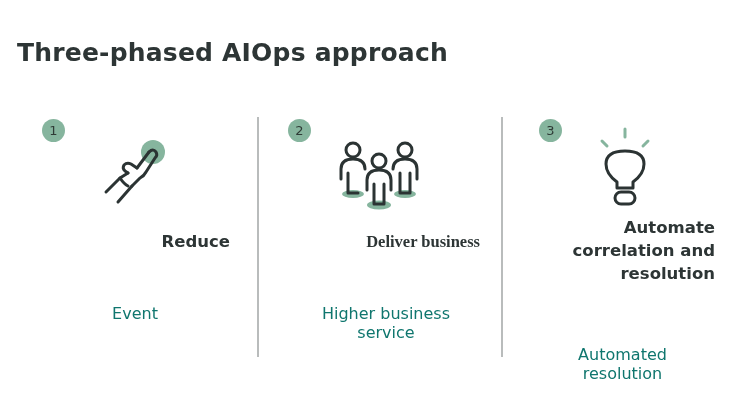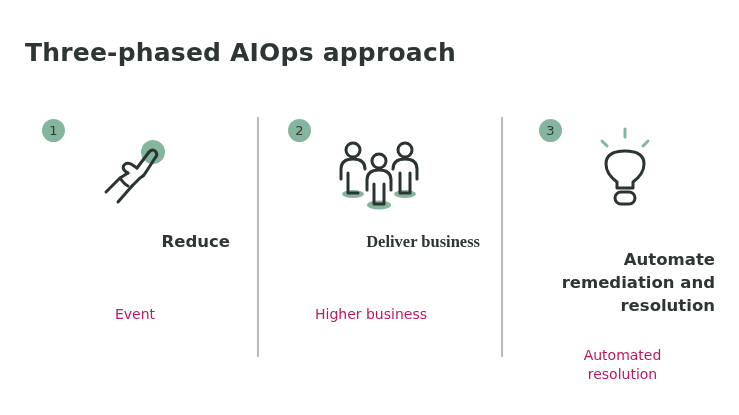--- a/index.html
+++ b/index.html
@@ -4,33 +4,32 @@
   <style>
     html, body { margin: 0; padding: 0; }
     body {
       width: 739px; height: 415px; background: #ffffff; position: relative; overflow: hidden;
       font-family: "DejaVu Sans", sans-serif; color: #2b3333;
     }
     .title {
       position: absolute; left: 17px; top: 38px;
       font-size: 25px; font-weight: bold; color: #2d3535; letter-spacing: 0.2px;
       white-space: nowrap;
-      margin-left: 8px;
     }
     .divider { position: absolute; width: 2px; background: #b9bcbc; top: 117px; height: 240px; }
     .badge {
       position: absolute; width: 23px; height: 23px; border-radius: 50%;
       background: #86b59e; color: #2f3b36; font-size: 13px; line-height: 23px; text-align: center;
     }
     .icon { position: absolute; }
     .col-title {
       position: absolute; text-align: right; font-weight: bold; font-size: 16.5px; line-height: 23px; color: #2d3535;
     }
     .col-sub {
-      position: absolute; text-align: center; font-size: 14px; line-height: 18.5px; color: #be185d;
+      position: absolute; text-align: center; font-size: 16px; line-height: 18.5px; color: #0f766e;
     }
   </style>
 </head>
 <body>
 
 <div class="title">Three-phased AIOps approach</div>
 
 <div class="divider" style="left:257px;"></div>
 <div class="divider" style="left:501px;"></div>
 
@@ -69,40 +68,41 @@
       <path d="M57 30 Q57 20 69 20 Q81 20 81 30 L81 40"></path>
       <path d="M64 34 L64 54 L74 54 L74 34"></path>
       <circle cx="43" cy="22" r="7"></circle>
       <path d="M31 51 L31 41 Q31 31 43 31 Q55 31 55 41 L55 51"></path>
       <path d="M38 45 L38 65 L48 65 L48 45"></path>
     </g>
   </svg>
   <div class="col-title" style="left:280px; top:230px; width:200px;font-family:Liberation Serif, serif;">
     <div>Deliver business</div>
   </div>
-  <div class="col-sub" style="left:271px; top:305px; width:200px;">
+  <div class="col-sub" style="left:286px; top:305px; width:200px;">
     <div>Higher business</div>
+    <div>service</div>
   </div>
 </div>
 
 <div>
   <div class="badge" style="left:539px; top:119px;">3</div>
   <svg class="icon" style="left:594px; top:125px;" width="62" height="88" viewBox="0 0 62 88">
     <g stroke="#86b59e" stroke-width="3" stroke-linecap="round">
       <line x1="31" y1="4" x2="31" y2="12"></line>
       <line x1="8" y1="16" x2="13" y2="21"></line>
       <line x1="54" y1="16" x2="49" y2="21"></line>
     </g>
     <g fill="none" stroke="#2b3333" stroke-width="3" stroke-linecap="round" stroke-linejoin="round">
       <path d="M23 63 L23 57 Q12 49 12 39 Q12 26 31 26 Q50 26 50 39 Q50 49 39 57 L39 63 Z"></path>
       <rect x="21" y="67" width="20" height="12" rx="6"></rect>
     </g>
   </svg>
-  <div class="col-title" style="left:530px; top:248px; width:185px;">
+  <div class="col-title" style="left:530px; top:216px; width:185px;">
     <div>Automate</div>
-    <div>remediation and</div>
+    <div>correlation and</div>
     <div>resolution</div>
   </div>
   <div class="col-sub" style="left:530px; top:304px; width:185px;margin-top:42px;">
     <div>Automated</div>
     <div>resolution</div>
   </div>
 </div>
 
 </body></html>

